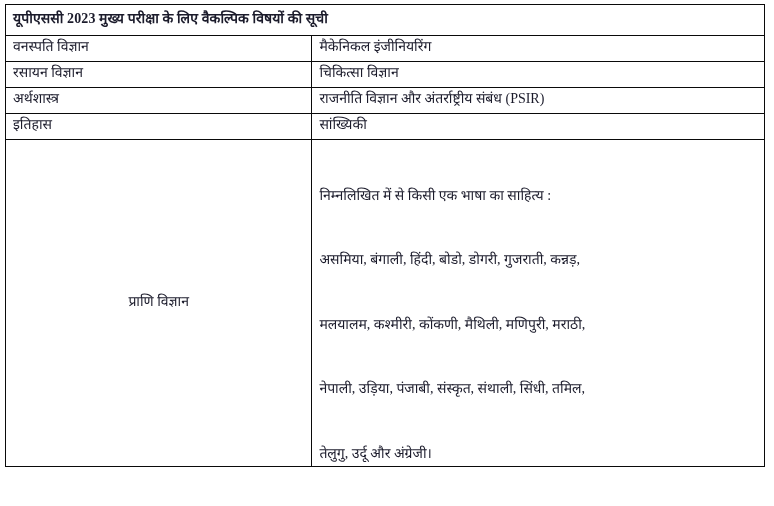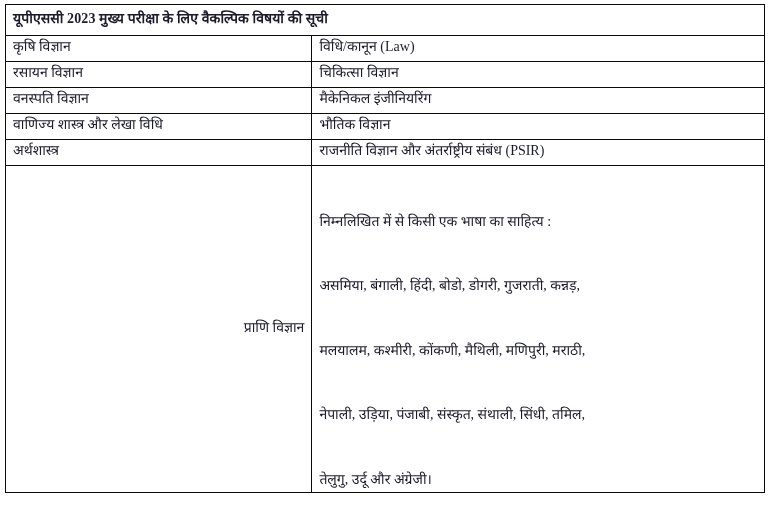--- a/index.html
+++ b/index.html
@@ -56,57 +56,53 @@
     vertical-align: middle;
     white-space: normal;
   }
   td.lang-list {
     line-height: 1.48;
     padding-top: 4px;
     padding-bottom: 4px;
     vertical-align: top;
   }
   td.lang-list .lang-line { display: block; margin-top: 46px; }
-  td.lang-subject { text-align: right; }
+  td.lang-subject { text-align: center; }
 </style>
 </head>
 <body>
 
 <div id="page">
 
   <table class="subject-table">
     <colgroup>
       <col class="col-left">
       <col class="col-right">
     </colgroup>
     <tbody>
 
       <tr>
         <td class="title-cell" colspan="2">यूपीएससी 2023 मुख्य परीक्षा के लिए वैकल्पिक विषयों की सूची</td>
       </tr>
 
       <tr class="data-row">
-        <td>कृषि विज्ञान</td>
-        <td>विधि/कानून (Law)</td>
+        <td>वनस्पति विज्ञान</td>
+        <td>मैकेनिकल इंजीनियरिंग</td>
       </tr>
       <tr class="data-row">
         <td>रसायन विज्ञान</td>
         <td>चिकित्सा विज्ञान</td>
       </tr>
       <tr class="data-row">
-        <td>वनस्पति विज्ञान</td>
-        <td>मैकेनिकल इंजीनियरिंग</td>
+        <td>अर्थशास्त्र</td>
+        <td>राजनीति विज्ञान और अंतर्राष्ट्रीय संबंध (PSIR)</td>
       </tr>
       <tr class="data-row">
-        <td>वाणिज्य शास्त्र और लेखा विधि</td>
-        <td>भौतिक विज्ञान</td>
-      </tr>
-      <tr class="data-row">
-        <td>अर्थशास्त्र</td>
-        <td>राजनीति विज्ञान और अंतर्राष्ट्रीय संबंध (PSIR)</td>
+        <td>इतिहास</td>
+        <td>सांख्यिकी</td>
       </tr>
 
       <tr class="lang-row">
         <td class="lang-subject">प्राणि विज्ञान</td>
         <td class="lang-list">
           <span class="lang-line">निम्नलिखित में से किसी एक भाषा का साहित्य :</span>
           <span class="lang-line">असमिया, बंगाली, हिंदी, बोडो, डोगरी, गुजराती, कन्नड़,</span>
           <span class="lang-line">मलयालम, कश्मीरी, कोंकणी, मैथिली, मणिपुरी, मराठी,</span>
           <span class="lang-line">नेपाली, उड़िया, पंजाबी, संस्कृत, संथाली, सिंधी, तमिल,</span>
           <span class="lang-line">तेलुगु, उर्दू और अंग्रेजी।</span>

